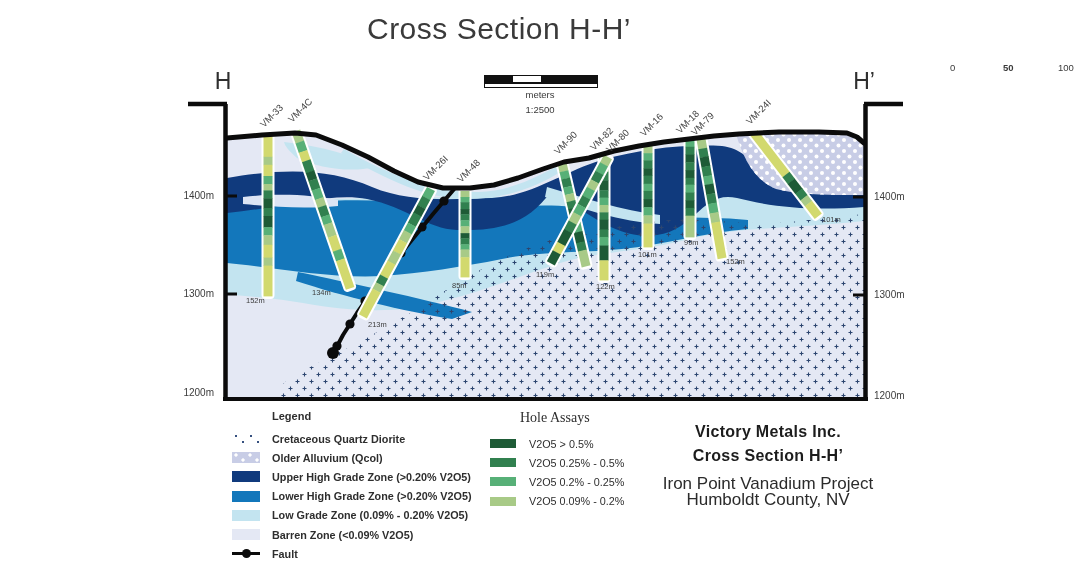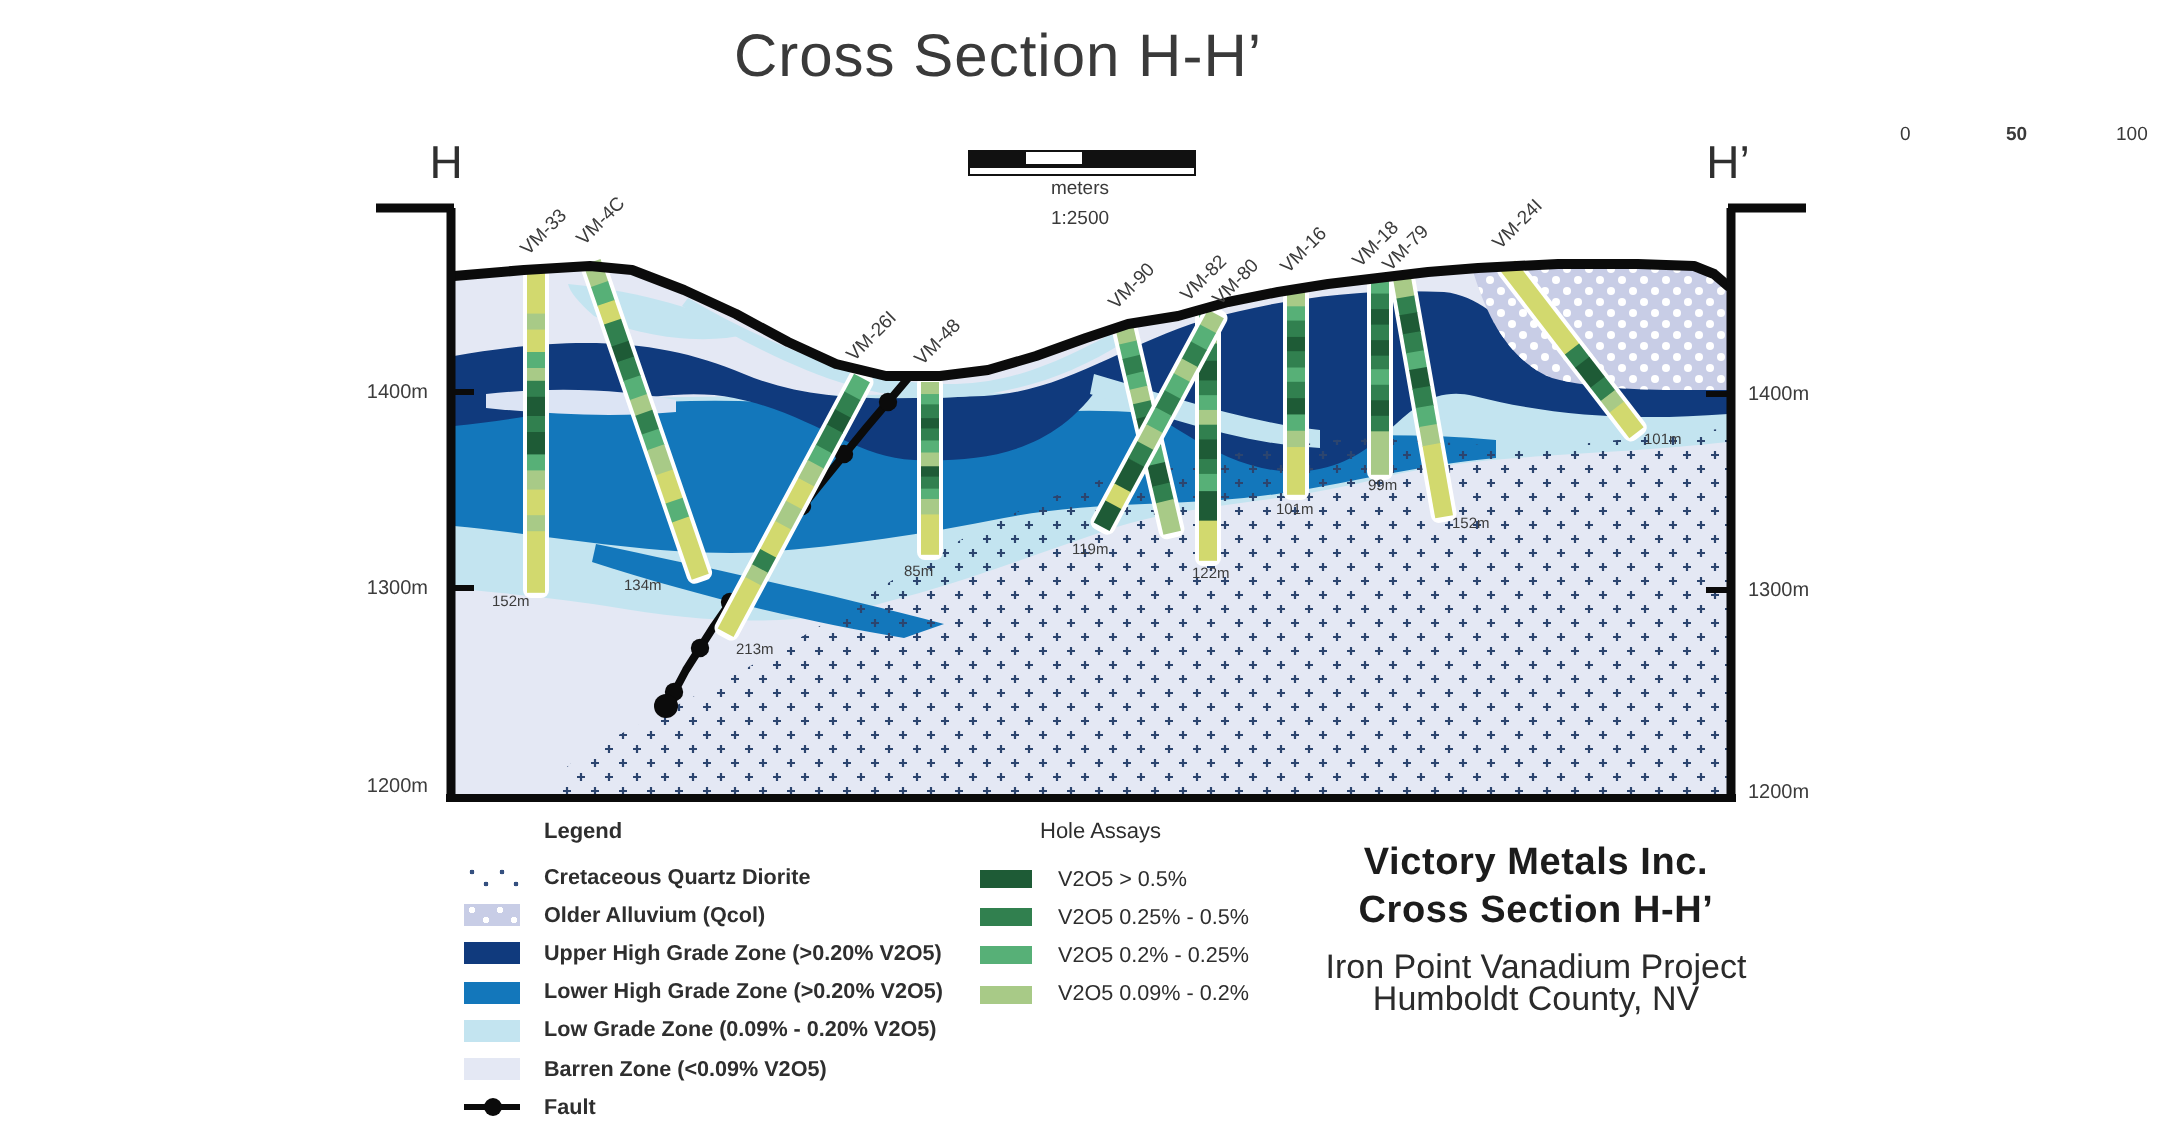--- a/index.html
+++ b/index.html
@@ -26,26 +26,26 @@
   .sw-diorite{background-color:#fff;background-image:radial-gradient(circle at 4px 3px,#35507f 1.1px,transparent 1.3px),radial-gradient(circle at 11px 9px,#35507f 1.1px,transparent 1.3px);background-size:15px 11px;}
   .sw-navy{background:#103a7d;}
   .sw-medium{background:#1377bb;}
   .sw-low{background:#c3e4f0;}
   .sw-barren{background:#e4e8f4;}
   .sw-fault{position:relative;background:transparent;}
   .sw-fault::before{content:"";position:absolute;left:0;top:4px;width:28px;height:3px;background:#0b0b0b;}
   .sw-fault::after{content:"";position:absolute;left:10px;top:1px;width:9px;height:9px;border-radius:50%;background:#0b0b0b;}
   
   #assays{left:490px;top:410px;font-size:10.8px;color:#2e2e2e;}
-  #assays .hdr{margin-left:30px;margin-bottom:8px;font-size:11px;}
+  #assays .hdr{margin-left:30px;margin-bottom:8px;font-size:14px;font-family:Liberation Serif, serif;}
   .as-row{display:flex;align-items:center;height:19.2px;}
   .as-sw{width:26px;height:9px;margin-right:13px;flex:0 0 auto;}
   
   #infobox{left:628px;top:420px;width:280px;text-align:center;color:#1c1c1c;}
-  #infobox .big{font-size:19px;font-weight:bold;line-height:24px;letter-spacing:.3px;}
+  #infobox .big{font-size:16px;font-weight:bold;line-height:24px;letter-spacing:.3px;}
   #infobox .small{font-size:17px;line-height:16px;color:#2b2b2b;}
   #infobox .gap{margin-top:8px;}
   
   text{font-family:"Liberation Sans", sans-serif;}
   .elev{font-size:10px;fill:#3c3c3c;}
   .endpt{font-size:23px;fill:#2f2f2f;}
   .hole-id{font-size:9.5px;fill:#3c3c3c;}
   .depth{font-size:7.5px;fill:#3c3c3c;}
 </style>
 </head>

